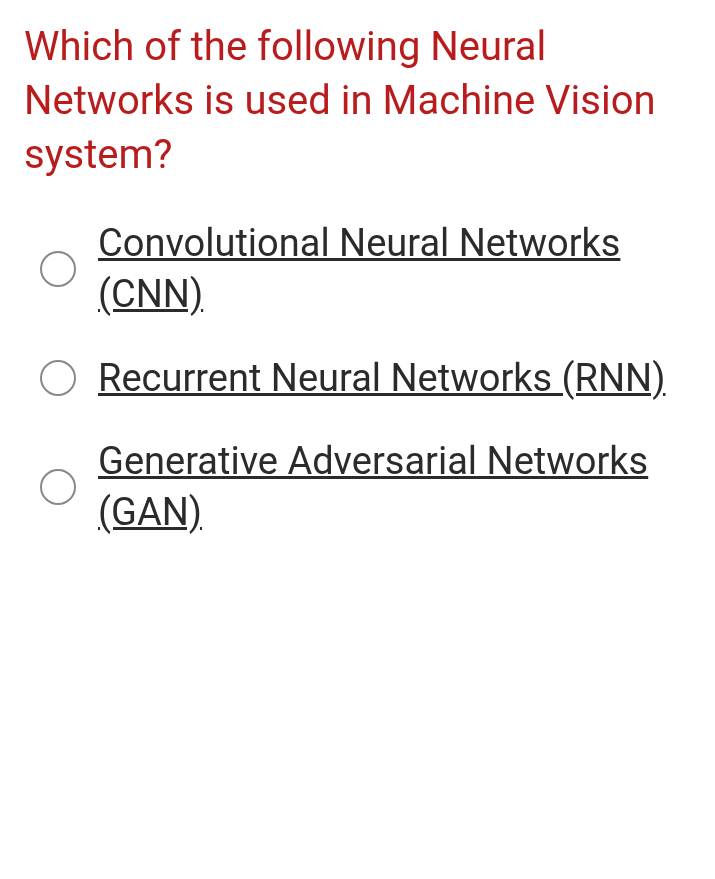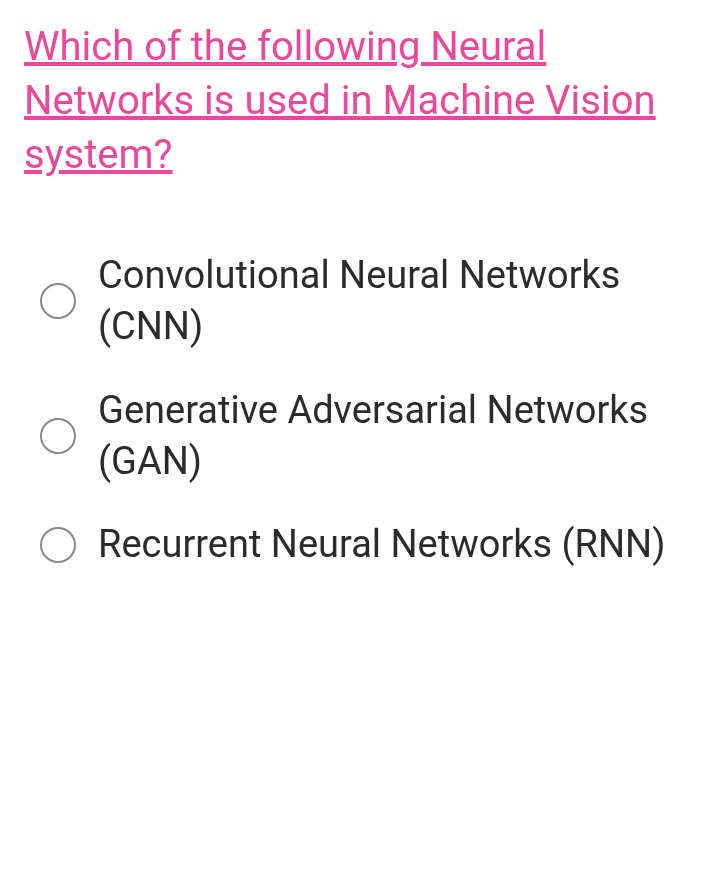--- a/index.html
+++ b/index.html
@@ -11,30 +11,30 @@
       font-family: -apple-system, BlinkMacSystemFont, "Segoe UI", Roboto, Helvetica, Arial, sans-serif;
       background: #ffffff;
       width: 715px;
       height: 879px;
       padding: 20px 24px;
       color: #2b2b2b;
     }
     .question-text {
       font-size: 40px;
       line-height: 1.35;
-      color: #ec4899;
-      margin-bottom: 68px;
+      color: #b91c1c;
+      margin-bottom: 36px;
       font-weight: 400;
-      text-decoration: underline;
     }
     .options {
       display: flex;
       flex-direction: column;
       gap: 32px;
       padding-left: 16px;
+      text-decoration: underline;
     }
     .option {
       display: flex;
       align-items: center;
       gap: 22px;
       cursor: pointer;
     }
     .radio {
       width: 36px;
       height: 36px;
@@ -56,19 +56,19 @@
 
 <div class="question-text">Which of the following Neural Networks is used in Machine Vision system?</div>
 
 <div class="options">
   <div class="option">
     <div class="radio"></div>
     <div class="option-label">Convolutional Neural Networks (CNN)</div>
   </div>
   <div class="option">
     <div class="radio"></div>
-    <div class="option-label">Generative Adversarial Networks (GAN)</div>
+    <div class="option-label">Recurrent Neural Networks (RNN)</div>
   </div>
   <div class="option">
     <div class="radio"></div>
-    <div class="option-label">Recurrent Neural Networks (RNN)</div>
+    <div class="option-label">Generative Adversarial Networks (GAN)</div>
   </div>
 </div>
 
 </body></html>

